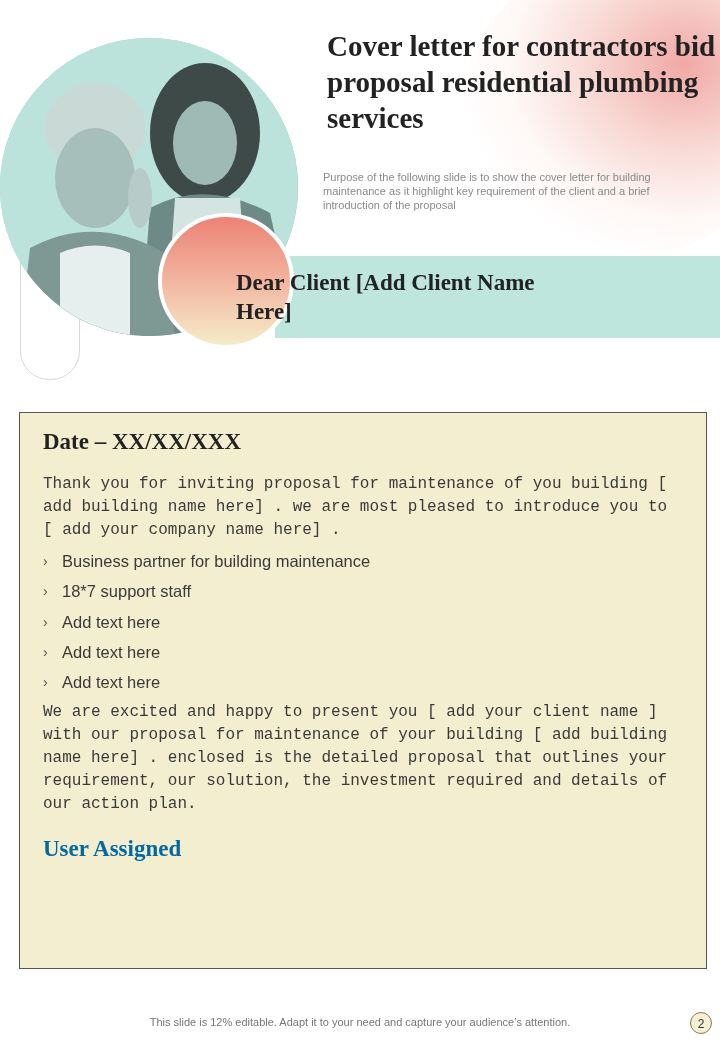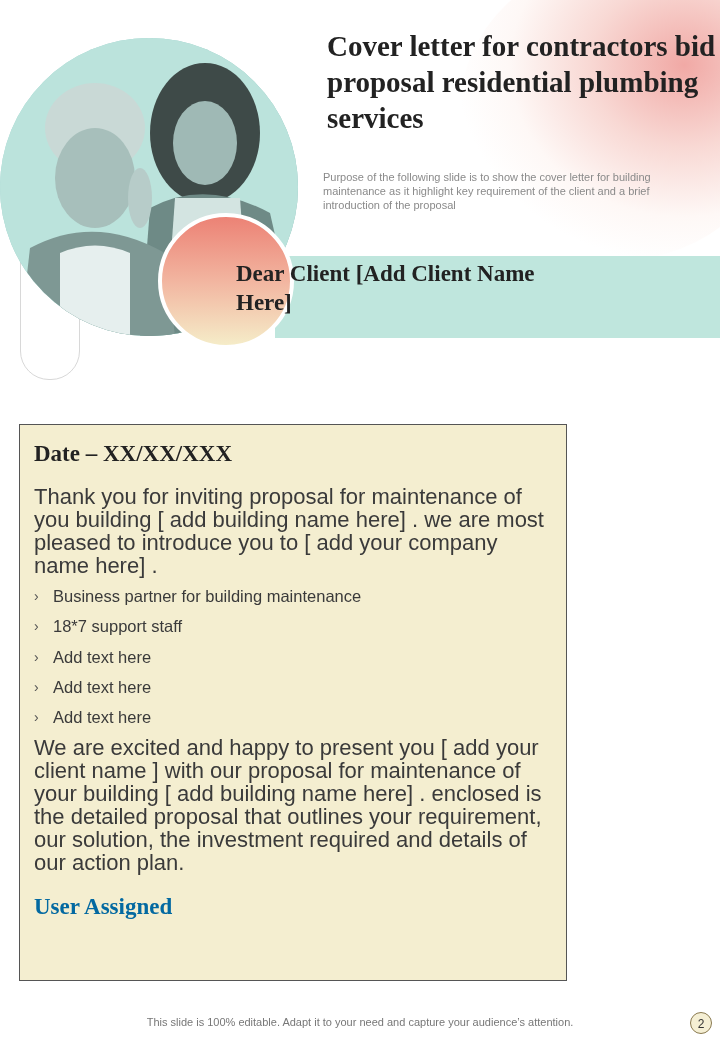--- a/index.html
+++ b/index.html
@@ -8,24 +8,24 @@
     background: radial-gradient(ellipse at 70% 35%, rgba(236,140,135,0.75) 0%, rgba(240,170,160,0.45) 30%, rgba(250,220,210,0.2) 55%, rgba(255,255,255,0) 72%); }
   .pill { position:absolute; left:20px; top:230px; width:58px; height:148px; border:1px solid #d8d8d8; border-radius:29px; }
   .photo { position:absolute; left:0; top:38px; width:298px; height:298px; border-radius:50%; overflow:hidden;
     background: linear-gradient(135deg,#b8e6e0 0%, #9fcfc8 40%, #7aa9a4 100%); }
   .photo svg { width:100%; height:100%; display:block; }
   .band { position:absolute; left:275px; top:256px; width:445px; height:82px; background:#bfe6dd; }
   .peach { position:absolute; left:158px; top:213px; width:136px; height:136px; border-radius:50%; border:4px solid #ffffff;
     background: linear-gradient(180deg,#ec8275 0%, #f2b5a0 50%, #f5ecc8 100%); box-sizing:border-box; }
   .title { position:absolute; left:323px; top:24px; width:390px; margin:4px; font-family:"Liberation Serif", serif; font-weight:bold; font-size:29px; line-height:36px; color:#222222; }
   .subtitle { position:absolute; left:323px; top:170px; width:370px; margin:0; font-size:11px; line-height:14px; color:#8a8a8a; }
-  .dear { position:absolute; left:236px; top:259px; width:320px; margin:0; font-family:"Liberation Serif", serif; font-weight:bold; font-size:23px; line-height:29px; color:#222222; }
-  .letter { position:absolute; left:19px; top:424px; width:548px; height:557px; box-sizing:border-box; background:#f4eed0; border:1px solid #555; padding:14px 22px 0 14px; color:#3a3a3a; }
+  .dear { position:absolute; left:236px; top:268px; width:320px; margin:0; font-family:"Liberation Serif", serif; font-weight:bold; font-size:23px; line-height:29px; color:#222222; }
+  .letter { position:absolute; left:19px; top:412px; width:688px; height:557px; box-sizing:border-box; background:#f4eed0; border:1px solid #555; padding:14px 22px 0 23px; color:#3a3a3a; }
   .letter h2 { margin:0 0 16px 0; font-family:"Liberation Serif", serif; font-weight:bold; font-size:23px; line-height:30px; color:#222; }
-  .letter p { margin:0 0 8px 0; font-size:22px; line-height:23px; }
+  .letter p { margin:0 0 8px 0; font-size:16px; line-height:23px;font-family:Liberation Mono, monospace; }
   .letter ul { list-style:none; padding:0; margin:0 0 0 0; }
   .letter li { font-size:16.5px; line-height:23px; margin-bottom:7.3px; display:flex; }
   .letter li .chev { width:19px; font-size:14px; color:#555; flex:none; }
   .letter h3 { margin:18px 0 0 0; font-family:"Liberation Serif", serif; font-weight:bold; font-size:23px; line-height:30px; color:#0369a1; }
   .footer { position:absolute; left:0; width:720px; top:1016px; text-align:center; font-size:11px; color:#777; }
   .pagenum { position:absolute; left:690px; top:1012px; width:22px; height:22px; border-radius:50%; border:1px solid #8a7a50; background:#f5efd4; font-size:12px; color:#333; text-align:center; line-height:22px; box-sizing:border-box; }
 </style>
 </head>
 <body>
 
@@ -77,14 +77,14 @@
       </li>
     <li>
         <span class="chev">›</span>
         <span>Add text here</span>
       </li>
   </ul>
   <p>We are excited and happy to present you [ add your client name ] with our proposal for maintenance of your building [ add building name here] . enclosed is the detailed proposal that outlines your requirement, our solution, the investment required and details of our action plan.</p>
   <h3>User Assigned</h3>
 </div>
 
-<div class="footer">This slide is 100% editable. Adapt it to your need and capture your audience’s attention.</div>
+<div class="footer">This slide is 12% editable. Adapt it to your need and capture your audience’s attention.</div>
 <div class="pagenum">2</div>
 
 </body></html>

